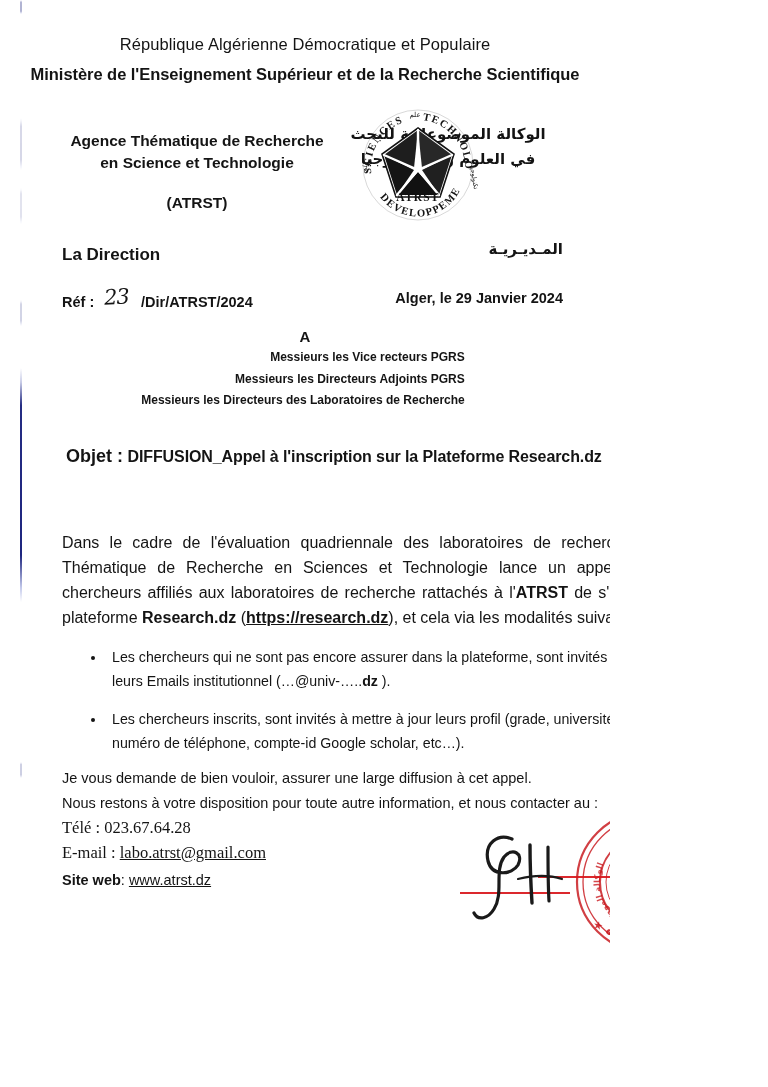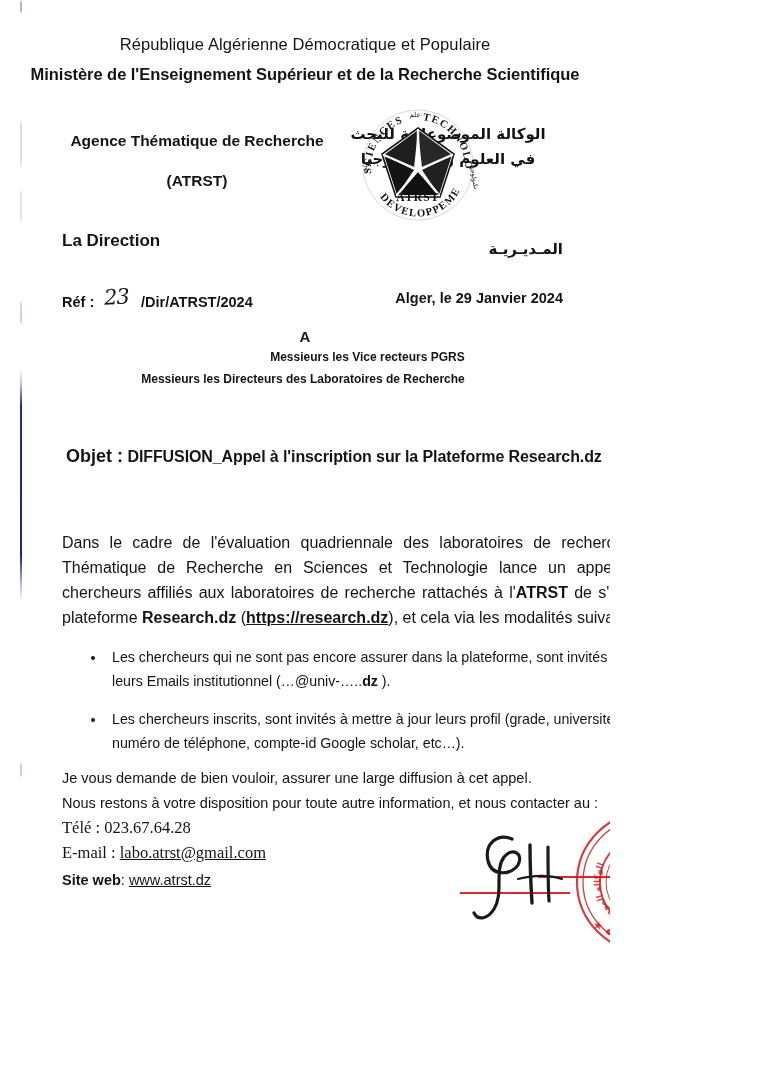--- a/index.html
+++ b/index.html
@@ -93,21 +93,21 @@
     left: 358px;
     top: 104px;
     width: 120px;
     height: 118px;
   }
   .logo-wrap svg { display: block; width: 120px; height: 118px; }
 
   
   .direction-fr {
     position: absolute;
-    left: 62px; top: 231px;
+    left: 62px; top: 245px;
     font-size: 17px; font-weight: 700;
   }
   .direction-ar {
     position: absolute;
     right: 47px; top: 240px;
     direction: rtl;
     font-family: "DejaVu Sans", "Liberation Sans", sans-serif;
     font-size: 15px; font-weight: 700;
   }
 
@@ -253,20 +253,21 @@
   <div class="scan-line spec3"></div>
   <div class="scan-line spec4"></div>
   <div class="scan-line main"></div>
   <div class="scan-line spec5"></div>
 
   <div class="nation-line1">République Algérienne Démocratique et Populaire</div>
   <div class="nation-line2">Ministère de l'Enseignement Supérieur et de la Recherche Scientifique</div>
 
   <div class="agency">
     <div>Agence Thématique de Recherche</div>
+    <div>en Science et Technologie</div>
     <div class="acro">(ATRST)</div>
   </div>
 
   <div class="agency-ar">
     <div>الوكالة الموضوعاتية للبحث</div>
     <div>في العلوم و التكنولوجيا</div>
   </div>
 
   <div class="logo-wrap">
     <svg viewBox="0 0 120 118" xmlns="http://www.w3.org/2000/svg">
@@ -326,20 +327,21 @@
     <span class="ref-label">Réf :</span>
     <span class="ref-hand">23</span>
     <span class="ref-suffix">/Dir/ATRST/2024</span>
   </div>
   <div class="place-date">Alger, le 29 Janvier 2024</div>
 
   <div class="recipients">
     <div class="a-line">A</div>
     <div class="rec-list">
       <div>Messieurs les Vice recteurs PGRS</div>
+      <div>Messieurs les Directeurs Adjoints PGRS</div>
       <div>Messieurs les Directeurs des Laboratoires de Recherche</div>
     </div>
   </div>
 
   <div class="objet">
     <span class="objet-label">Objet :</span>
     <span class="objet-text">DIFFUSION_Appel à l'inscription sur la Plateforme Research.dz</span>
   </div>
 
   <p class="body-para"><span>Dans le cadre de l'évaluation quadriennale des laboratoires de recherche, l'Agence Thématique de Recherche en Sciences et Technologie lance un appel à tous les chercheurs affiliés aux laboratoires de recherche rattachés à l'</span><b>ATRST</b><span> de s'inscrire sur la plateforme </span><b>Research.dz</b><span> (</span><span class="u">https://research.dz</span><span>), et cela via les modalités suivantes :</span></p>

